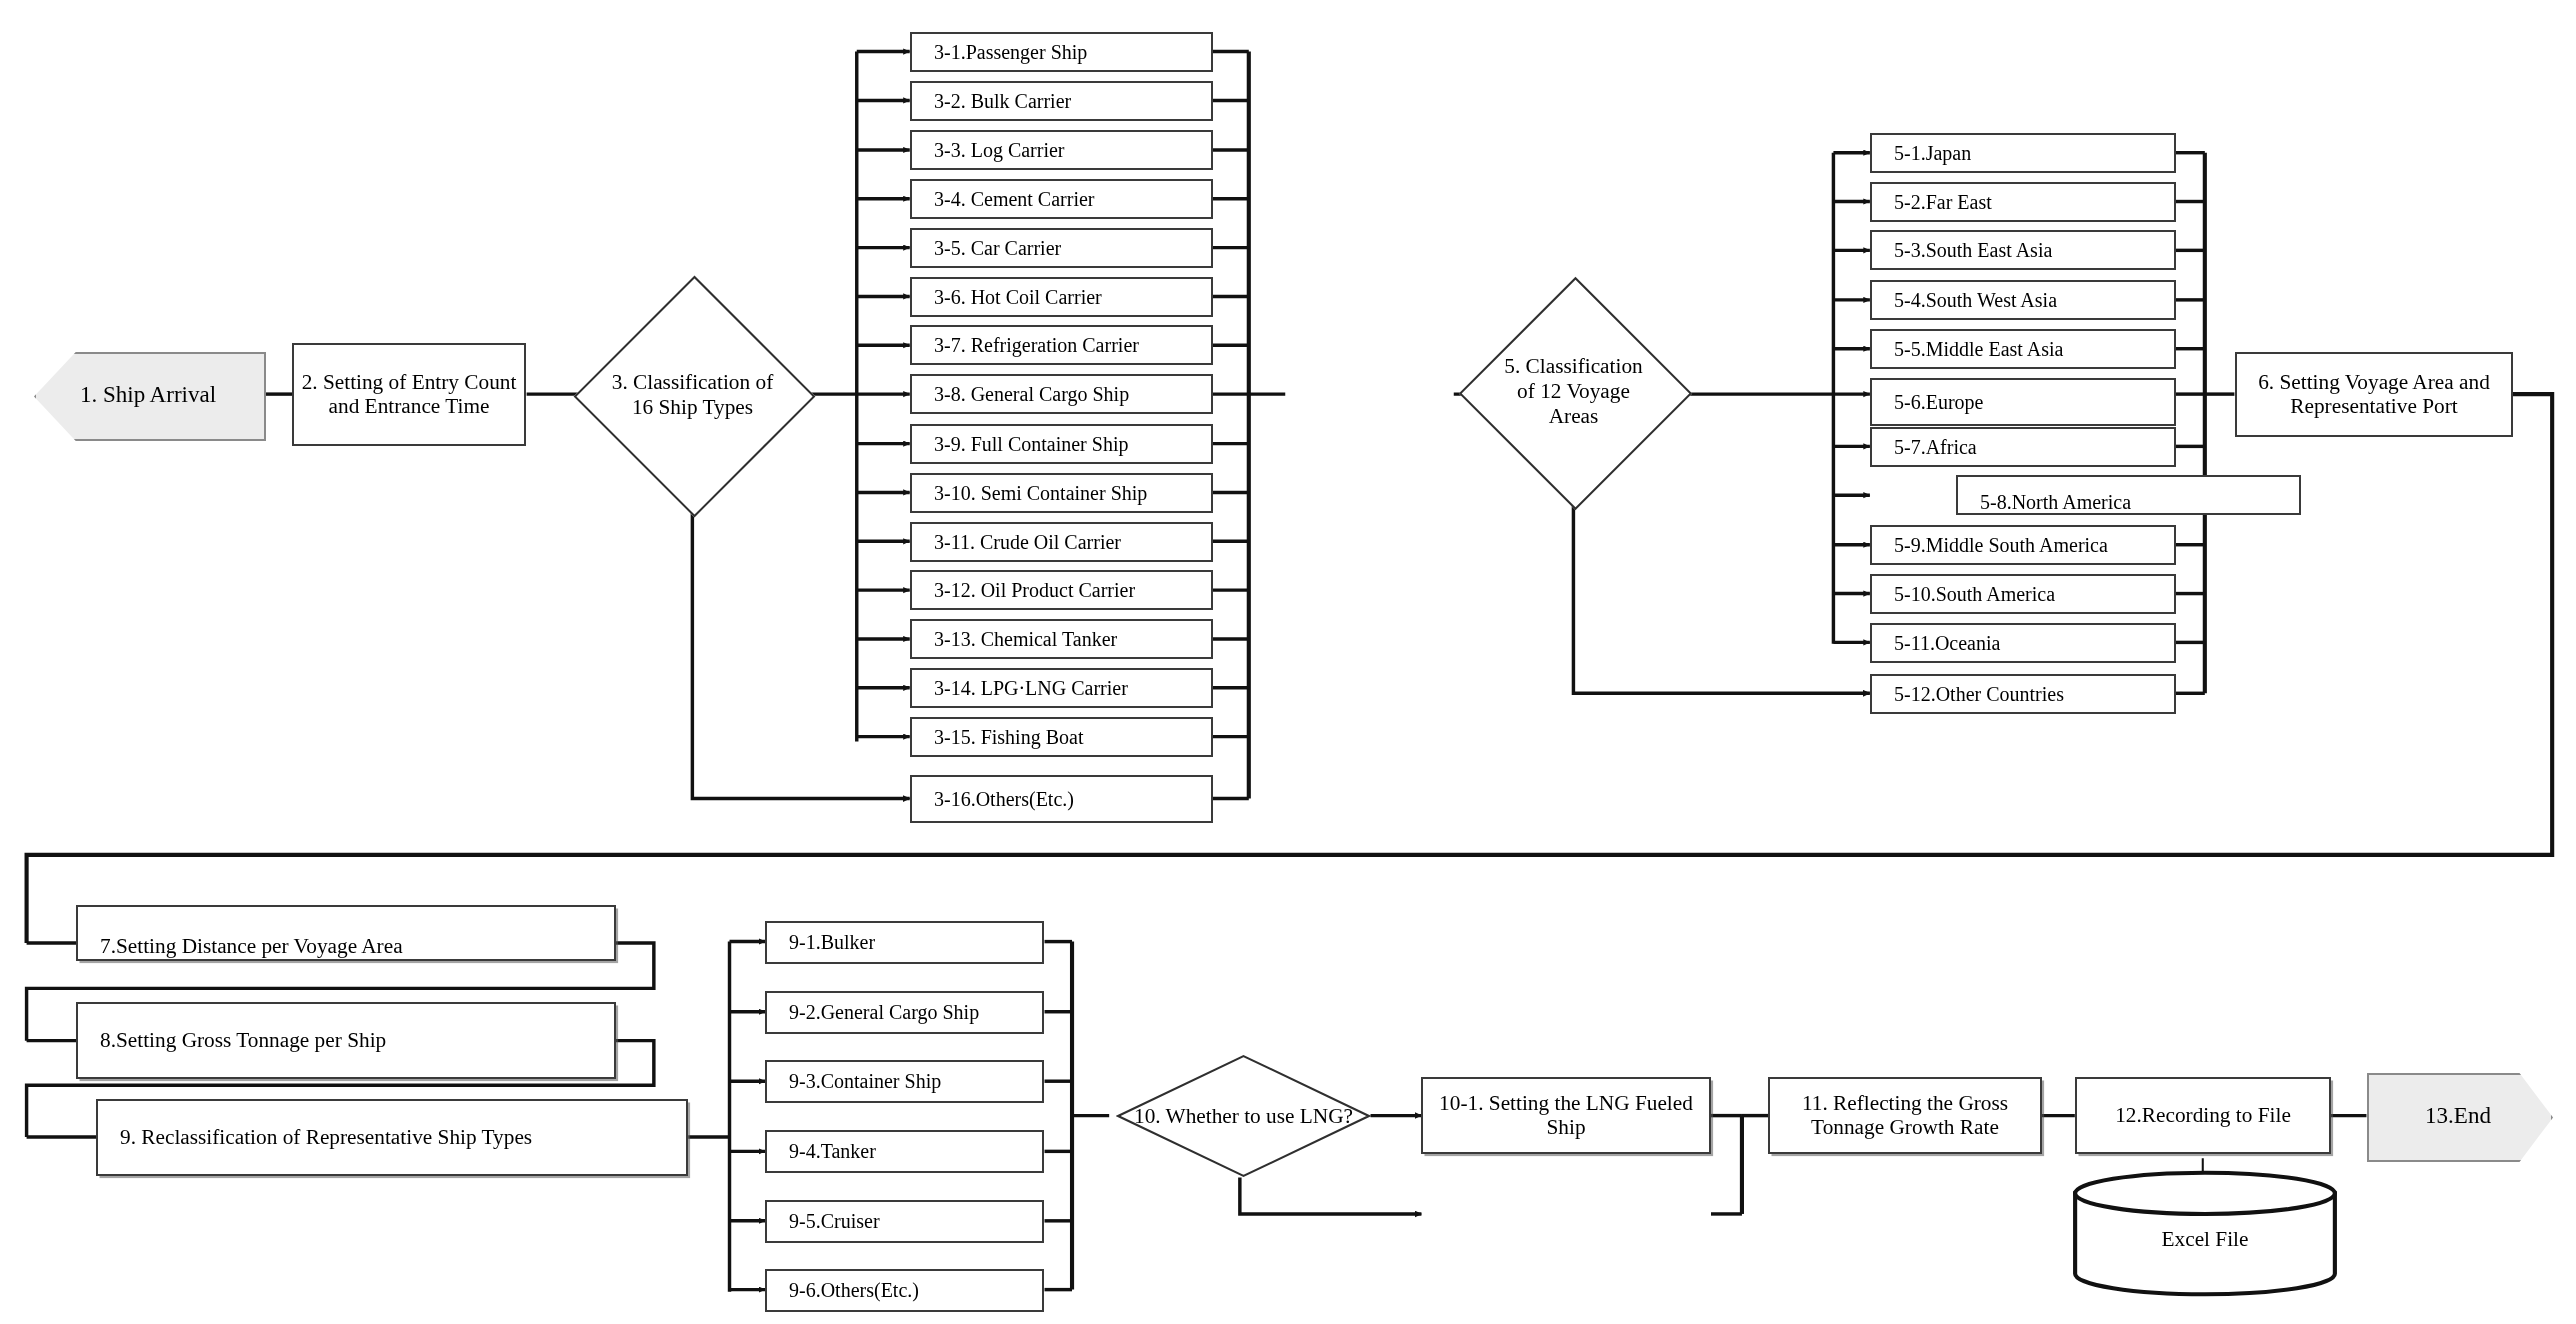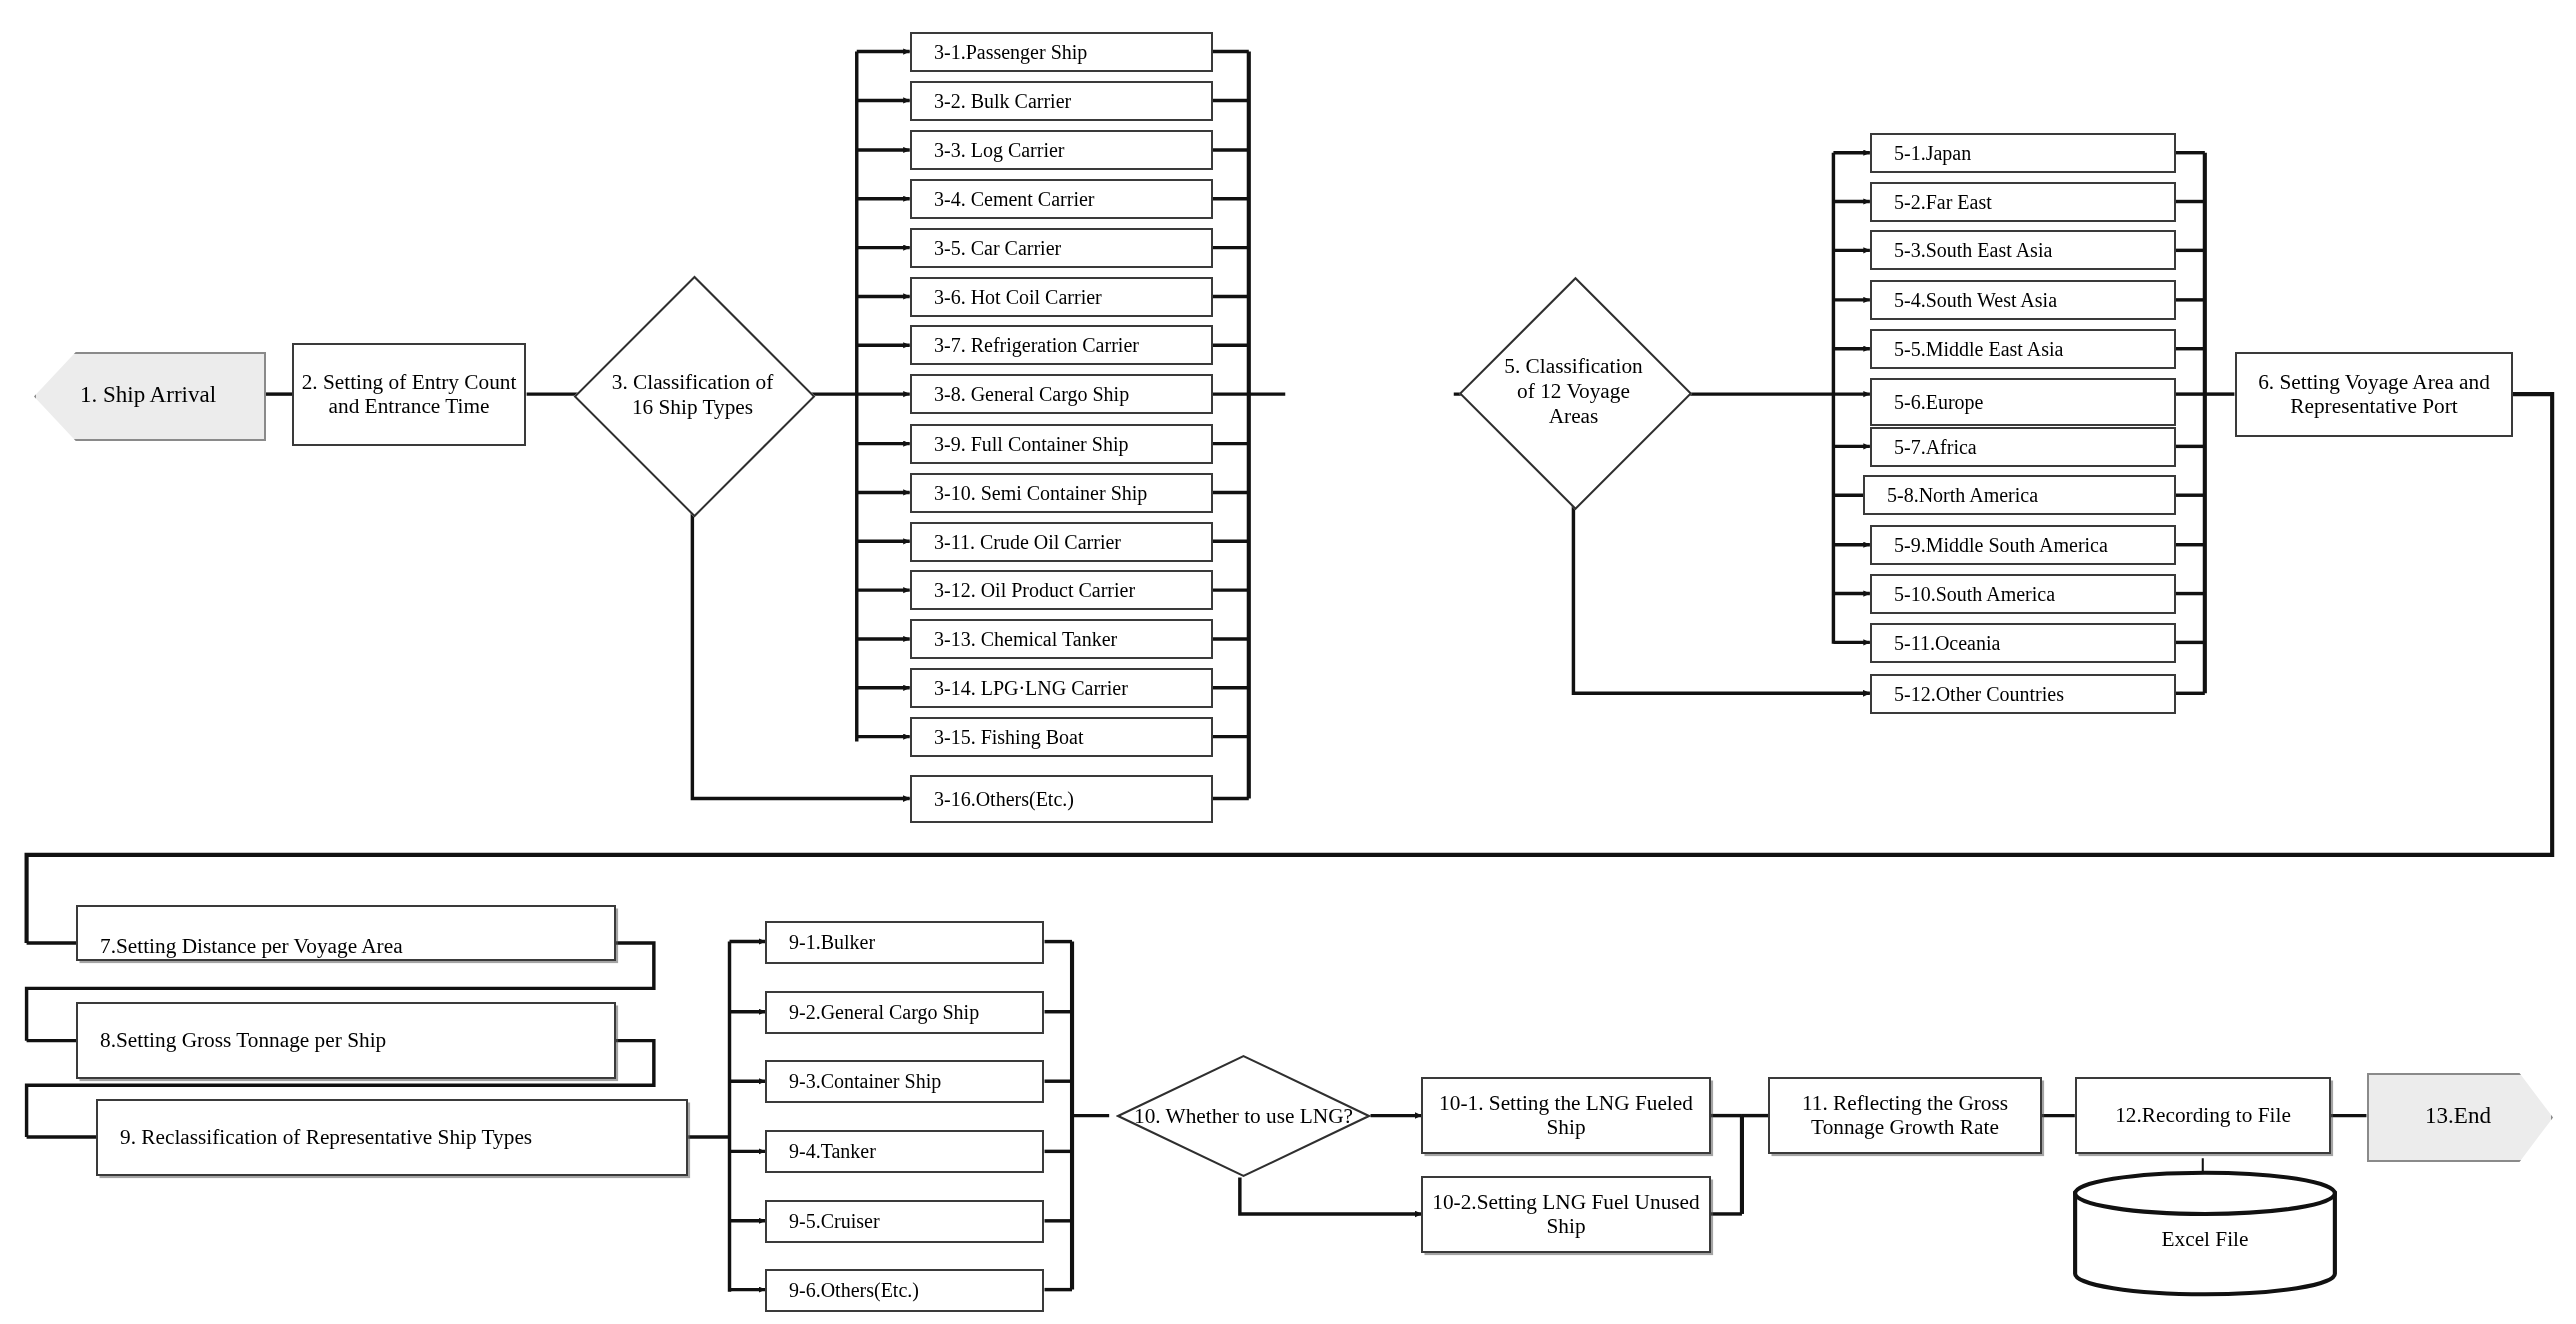--- a/index.html
+++ b/index.html
@@ -260,21 +260,21 @@
     </div>
   <div class="node left sm" style="left:1870px;top:329px;width:306px;height:40px;">
     <span>5-5.Middle East Asia</span>
     </div>
   <div class="node left sm" style="left:1870px;top:378px;width:306px;height:48px;">
     <span>5-6.Europe</span>
     </div>
   <div class="node left sm" style="left:1870px;top:427px;width:306px;height:40px;">
     <span>5-7.Africa</span>
     </div>
-  <div class="node left sm" style="left:1863px;top:475px;width:313px;height:40px;">
+  <div class="node left sm" style="left:1956px;top:475px;width:345px;height:40px;align-items:flex-end;">
     <span>5-8.North America</span>
     </div>
   <div class="node left sm" style="left:1870px;top:525px;width:306px;height:40px;">
     <span>5-9.Middle South America</span>
     </div>
   <div class="node left sm" style="left:1870px;top:574px;width:306px;height:40px;">
     <span>5-10.South America</span>
     </div>
   <div class="node left sm" style="left:1870px;top:623px;width:306px;height:40px;">
     <span>5-11.Oceania</span>
@@ -318,23 +318,20 @@
 
   <div class="diamond md" style="left:1116px;top:1054px;width:255px;height:124px;">
     <svg class="dshape" viewBox="0 0 370 180" preserveAspectRatio="none" style="transform:none;border:0;background:transparent;">
       <polygon points="185,3 367,90 185,177 3,90" fill="#fff" stroke="#2f2f2f" stroke-width="3"></polygon>
     </svg>
     <div class="dtxt">10. Whether to use LNG?</div>
   </div>
 
   <div class="node md shadow" style="left:1421px;top:1077px;width:290px;height:77px;">
     <span>10-1. Setting the LNG Fueled Ship</span>
-  </div>
-  <div class="node md shadow" style="left:1421px;top:1176px;width:290px;height:77px;">
-    <span>10-2.Setting LNG Fuel Unused Ship</span>
   </div>
 
   <div class="node md shadow" style="left:1768px;top:1077px;width:274px;height:77px;">
     <span>11. Reflecting the Gross Tonnage Growth Rate</span>
   </div>
   <div class="node md shadow" style="left:2075px;top:1077px;width:256px;height:77px;">
     <span>12.Recording to File</span>
   </div>
 
   <div class="cyl" style="left:2071px;top:1170px;width:268px;height:127px;">

